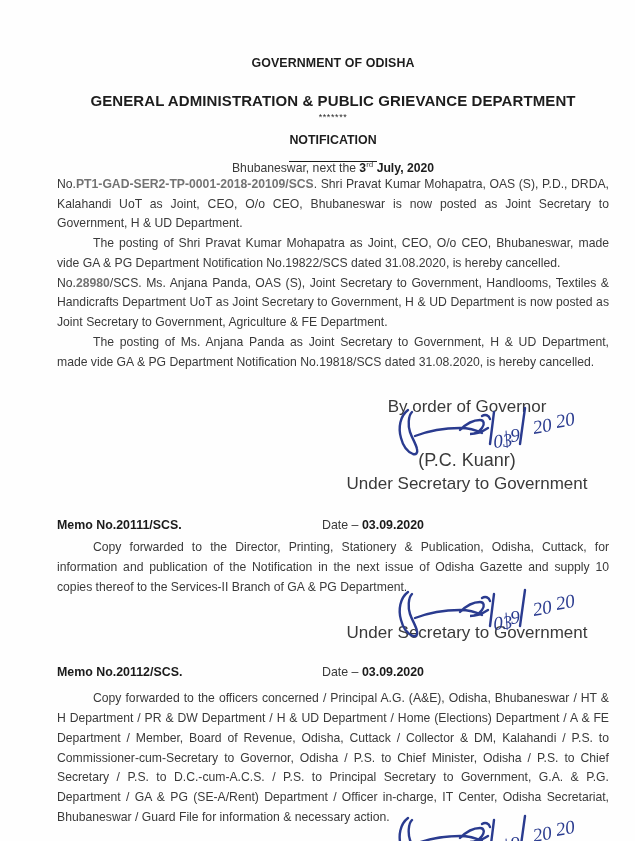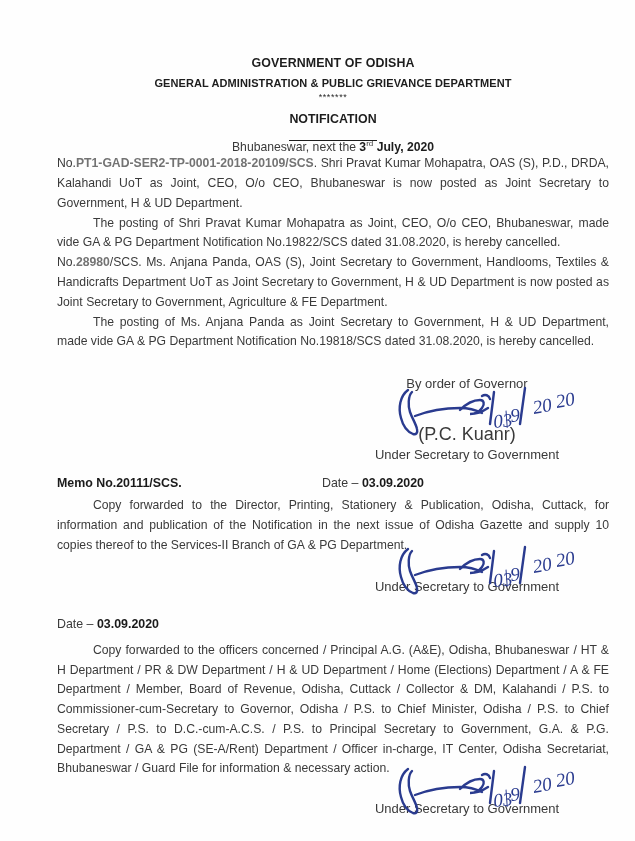--- a/index.html
+++ b/index.html
@@ -37,23 +37,23 @@
     font-weight: bold;
     color: #1d1d1d;
     letter-spacing: 0.1px;
   }
   .hdr-gov {
     font-size: 12.4px;
     margin-top: 55px;
     line-height: 1.35;
   }
   .hdr-dept {
-    font-size: 11px;
+    font-size: 15px;
     line-height: 1.35;
-    margin-top: 4px;
+    margin-top: 19px;
   }
   .hdr-stars {
     text-align: center;
     font-size: 9px;
     color: #2b2b2b;
     letter-spacing: 0.6px;
     margin-top: 1px;
     line-height: 1.2;
   }
   .hdr-notif {
@@ -96,21 +96,21 @@
   .gap-lg { margin-top: 17px; }
 
   
   .sig-block {
     position: relative;
     text-align: center;
     margin-left: 265px;
     width: 290px;
   }
   .sig-line {
-    font-size: 13px;
+    font-size: 17px;
     color: #3a3a3a;
     line-height: 1.5;
     white-space: nowrap;
   }
   .sig-name { font-size: 18px; color: #3a3a3a; }
   .sig-space { height: 30px; }
 
   
   .ink {
     position: absolute;
@@ -175,21 +175,21 @@
             <text x="100" y="44" transform="rotate(-6 100 44)">03</text>
             <text x="110" y="40" transform="rotate(-4 110 40)">|</text>
             <text x="117" y="38" transform="rotate(-6 117 38)">9</text>
             <text x="140" y="30" transform="rotate(-10 140 30)">20</text>
             <text x="163" y="24" transform="rotate(-10 163 24)">20</text>
           </g>
         </svg>
       </span>
     </div>
 
-    <div class="memo-row" style="margin-top:12px;">
+    <div class="memo-row" style="margin-top:22px;">
       <span class="memo-no">Memo No.20111/SCS.</span>
       <span class="memo-date"><span>Date – </span><b>03.09.2020</b></span>
     </div>
 
     <p class="body indent" style="margin-top:6px;">Copy forwarded to the Director, Printing, Stationery &amp; Publication, Odisha, Cuttack, for information and publication of the Notification in the next issue of Odisha Gazette and supply 10 copies thereof to the Services-II Branch of GA &amp; PG Department.</p>
 
     <div class="sig-block" style="margin-top:22px; position:relative;">
       <div class="sig-line">Under Secretary to Government</div>
       <span class="ink" style="left:72px; top:-32px;">
         <svg width="210" height="52" viewBox="0 0 210 52">
@@ -206,20 +206,21 @@
             <text x="110" y="38" transform="rotate(-4 110 38)">|</text>
             <text x="117" y="36" transform="rotate(-6 117 36)">9</text>
             <text x="140" y="28" transform="rotate(-10 140 28)">20</text>
             <text x="163" y="22" transform="rotate(-10 163 22)">20</text>
           </g>
         </svg>
       </span>
     </div>
 
     <div class="memo-row" style="margin-top:20px;">
+      <span class="memo-no">Memo No.20112/SCS.</span>
       <span class="memo-date"><span>Date – </span><b>03.09.2020</b></span>
     </div>
 
     <p class="body indent" style="margin-top:10px;">Copy forwarded to the officers concerned / Principal A.G. (A&amp;E), Odisha, Bhubaneswar / HT &amp; H Department / PR &amp; DW Department / H &amp; UD Department / Home (Elections) Department / A &amp; FE Department / Member, Board of Revenue, Odisha, Cuttack / Collector &amp; DM, Kalahandi / P.S. to Commissioner-cum-Secretary to Governor, Odisha / P.S. to Chief Minister, Odisha / P.S. to Chief Secretary / P.S. to D.C.-cum-A.C.S. / P.S. to Principal Secretary to Government, G.A. &amp; P.G. Department / GA &amp; PG (SE-A/Rent) Department / Officer in-charge, IT Center, Odisha Secretariat, Bhubaneswar / Guard File for information &amp; necessary action.</p>
 
     <div class="sig-block" style="margin-top:20px; position:relative;">
       <div class="sig-line">Under Secretary to Government</div>
       <span class="ink" style="left:72px; top:-34px;">
         <svg width="210" height="52" viewBox="0 0 210 52">
           <g fill="none" stroke="#2a3b8f" stroke-width="2.4" stroke-linecap="round">

